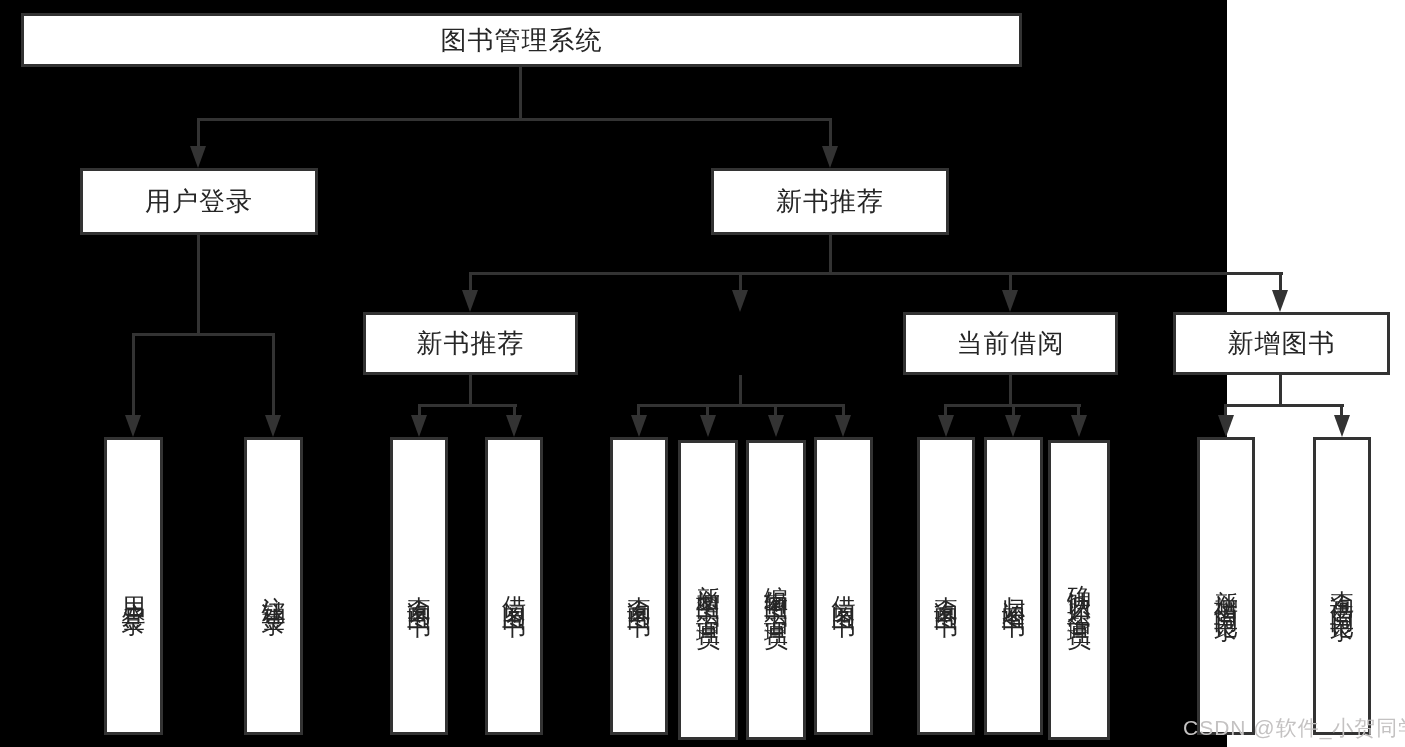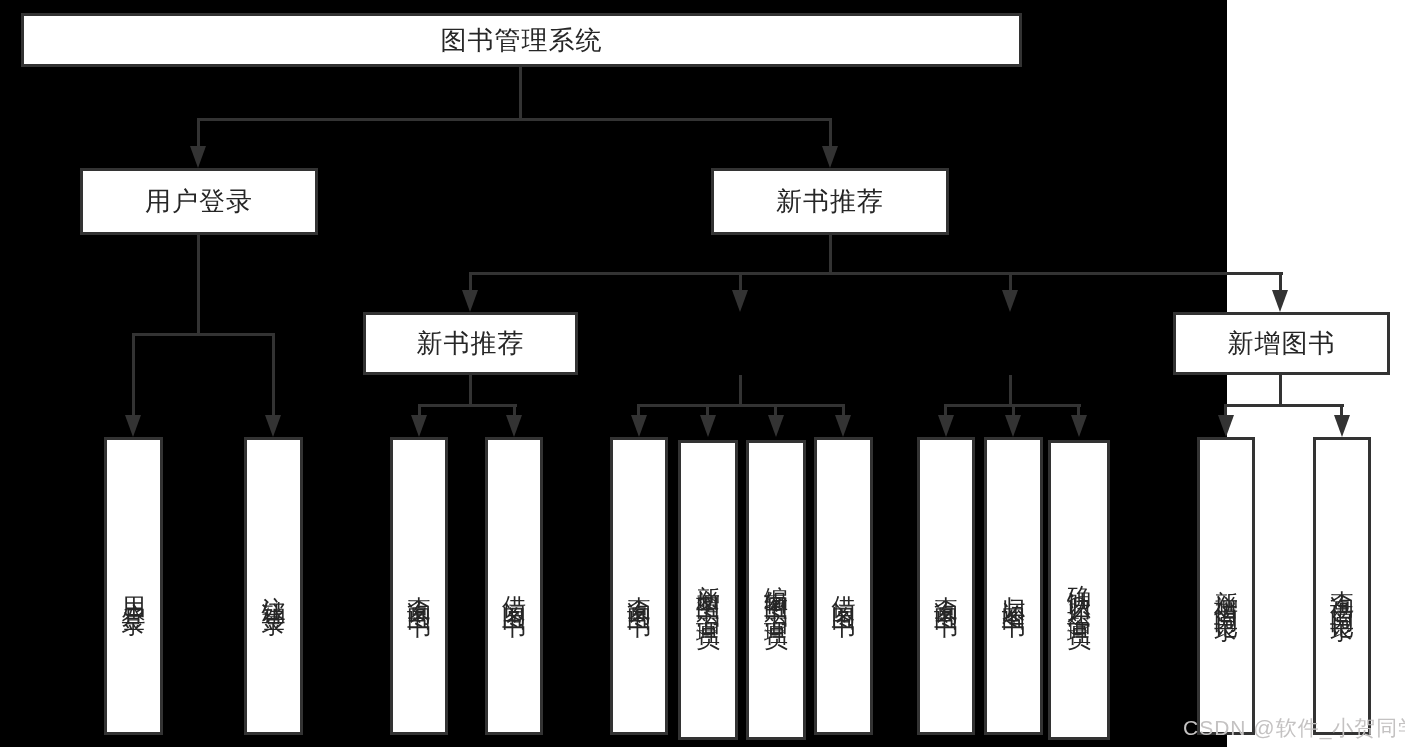--- a/index.html
+++ b/index.html
@@ -74,20 +74,21 @@
   <div class="ln" style="left:469px;top:272px;width:3px;height:20px;"></div>
   <div class="arr" style="left:462px;top:290px;"></div>
   <div class="ln" style="left:739px;top:272px;width:3px;height:20px;"></div>
   <div class="arr" style="left:732px;top:290px;"></div>
   <div class="ln" style="left:1009px;top:272px;width:3px;height:20px;"></div>
   <div class="arr" style="left:1002px;top:290px;"></div>
   <div class="ln" style="left:1279px;top:272px;width:3px;height:20px;"></div>
   <div class="arr" style="left:1272px;top:290px;"></div>
 
   <div class="box" style="left:363px;top:312px;width:215px;height:63px;">新书推荐</div>
+  <div class="box" style="left:903px;top:312px;width:215px;height:63px;">当前借阅</div>
   <div class="box" style="left:1173px;top:312px;width:217px;height:63px;">新增图书</div>
 
   <div class="ln" style="left:469px;top:375px;width:3px;height:32px;"></div>
   <div class="ln" style="left:418px;top:404px;width:99px;height:3px;"></div>
   <div class="ln" style="left:418px;top:404px;width:3px;height:13px;"></div>
   <div class="arr" style="left:411px;top:415px;"></div>
   <div class="ln" style="left:513px;top:404px;width:3px;height:13px;"></div>
   <div class="arr" style="left:506px;top:415px;"></div>
 
   <div class="ln" style="left:739px;top:375px;width:3px;height:32px;"></div>

